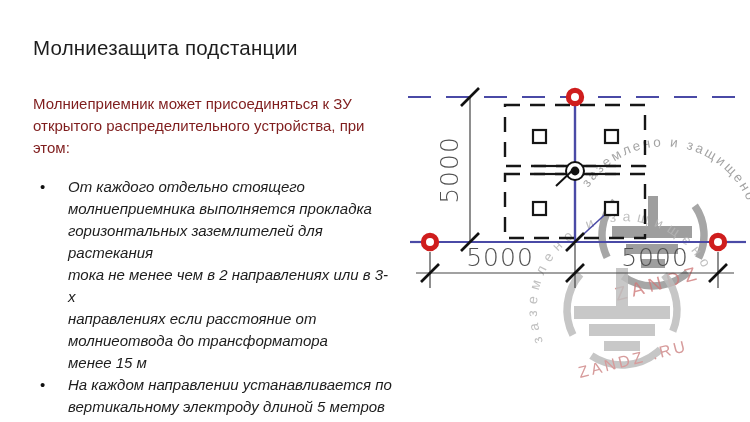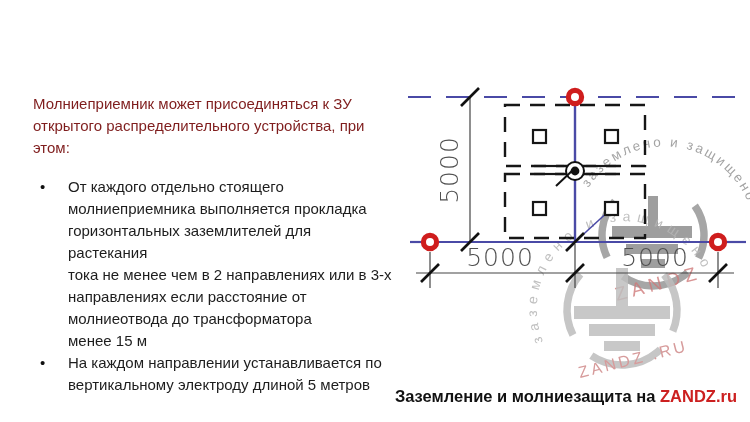--- a/index.html
+++ b/index.html
@@ -5,21 +5,21 @@
   html,body{margin:0;padding:0;background:#ffffff;}
   body{width:750px;height:422px;overflow:hidden;font-family:"Liberation Sans",sans-serif;}
   .slide{position:relative;width:750px;height:422px;background:#ffffff;}
   .title{position:absolute;left:33px;top:36px;margin:0;font-size:20.5px;font-weight:400;
          color:#1d1d1d;letter-spacing:.2px;}
   .intro{position:absolute;left:33px;top:93px;margin:0;width:368px;font-size:15px;
          line-height:22px;color:#7f1d1d;white-space:pre-line;}
   .bullets{position:absolute;left:40px;top:176px;width:352px;}
   .bullet{display:flex;align-items:flex-start;}
   .marker{flex:0 0 28px;width:28px;font-size:15px;line-height:22px;color:#111;}
-  .btext{font-size:15px;line-height:22px;color:#1d1d1d;white-space:pre-line;}
+  .btext{font-size:15px;line-height:22px;color:#1d1d1d;white-space:pre-line;font-style:italic;}
   .footer{position:absolute;right:13px;top:387px;font-size:16.5px;font-weight:700;color:#111;}
   .footer .brand{color:#cc2020;text-decoration:none;cursor:pointer;}
   svg.diagram{position:absolute;left:0;top:0;}
   .dimtext{font-family:"DejaVu Sans",sans-serif;fill:#4f4f4f;font-size:25px;letter-spacing:1px;font-weight:300;}
   .wmtext{font-family:"Liberation Sans",sans-serif;}
 </style>
 </head>
 <body>
 
 <div class="slide">
@@ -108,20 +108,21 @@
     <text class="dimtext" x="500" y="266" text-anchor="middle">5000</text>
     <text class="dimtext" x="655" y="266" text-anchor="middle">5000</text>
 
     <g fill="#ffffff" stroke="#cf1d1d" stroke-width="5.2">
       <circle cx="575" cy="97" r="6.6"></circle>
       <circle cx="430" cy="242" r="6.6"></circle>
       <circle cx="718" cy="242" r="6.6"></circle>
     </g>
   </svg>
 
+  <h1 class="title">Молниезащита подстанции</h1>
 
   <p class="intro">Молниеприемник может присоединяться к ЗУ
 открытого распределительного устройства, при
 этом:</p>
 
   <div class="bullets">
     <div class="bullet">
       <span class="marker">•</span>
       <span class="btext">От каждого отдельно стоящего
 молниеприемника выполняется прокладка
@@ -131,15 +132,14 @@
 молниеотвода до трансформатора
 менее 15 м</span>
     </div>
     <div class="bullet">
       <span class="marker">•</span>
       <span class="btext">На каждом направлении устанавливается по
 вертикальному электроду длиной 5 метров</span>
     </div>
   </div>
 
-  <div class="footer"><span>Заземление и молниезащита на </span><a class="brand">ZANDZ.ru</a></div>
 
 </div>
 
 </body></html>

